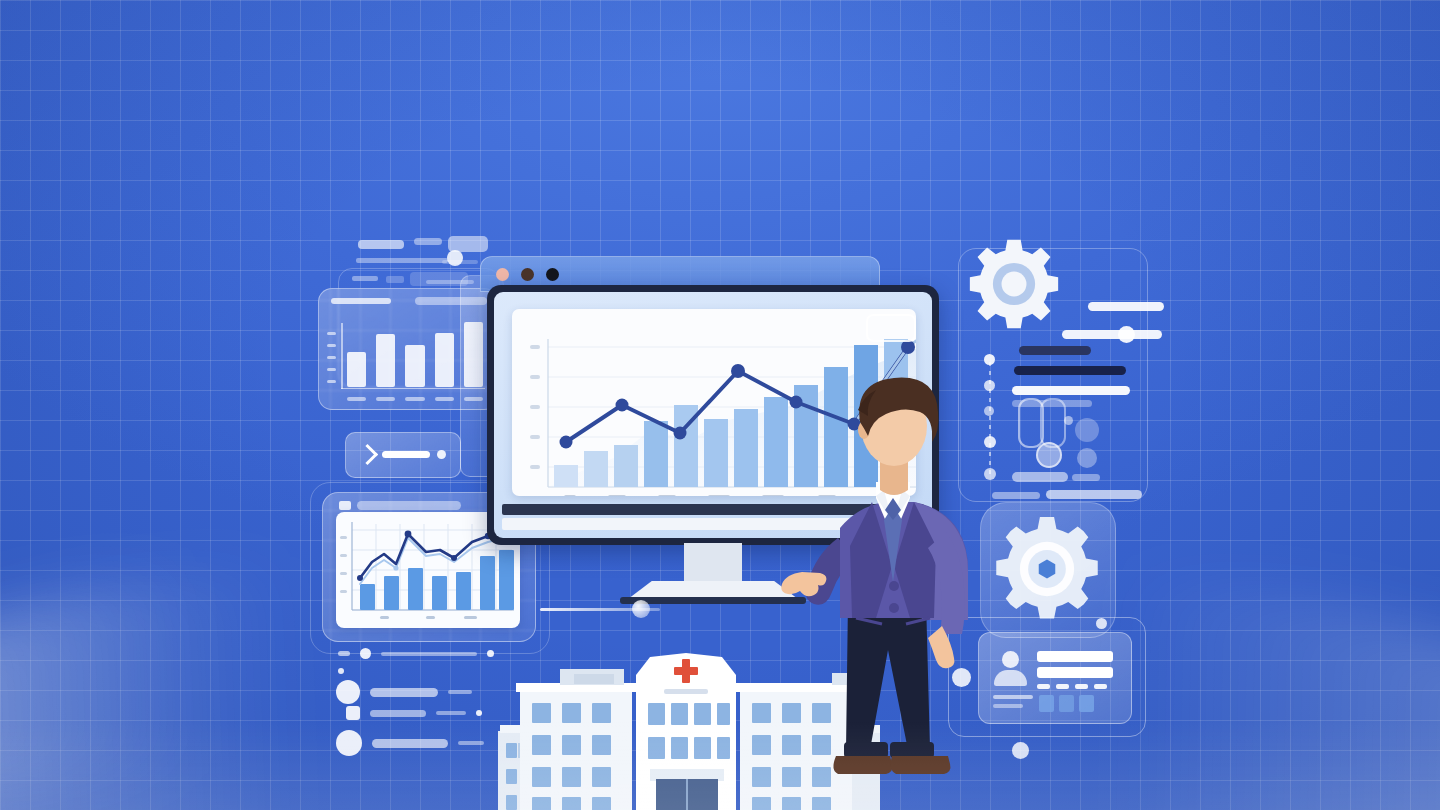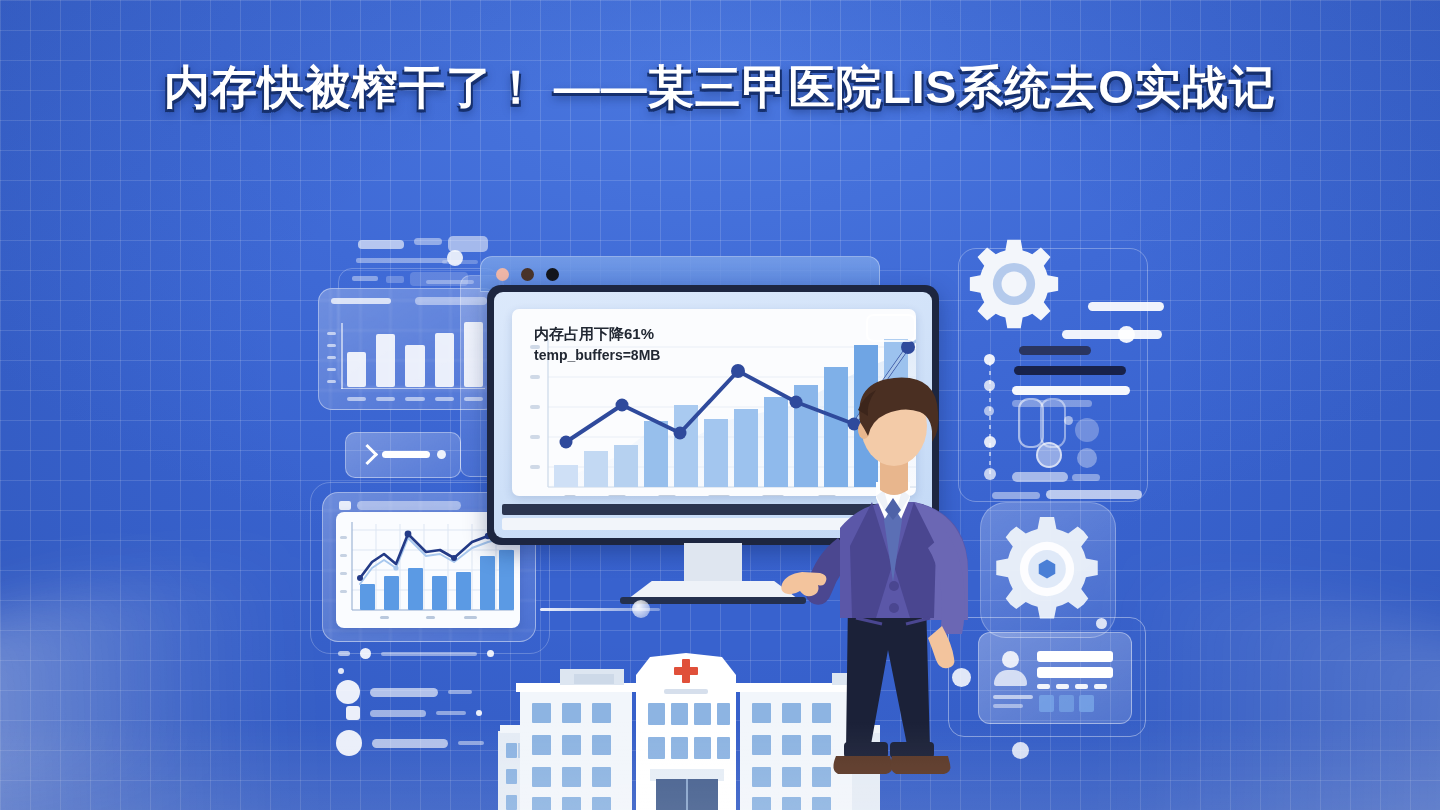--- a/index.html
+++ b/index.html
@@ -159,23 +159,20 @@
 
 <div id="stage">
 
   <div class="bg-base"></div>
   <div class="bg-grid"></div>
   <div class="bg-vig"></div>
   <div class="sweep left"></div>
   <div class="sweep leftmid"></div>
   <div class="sweep right"></div>
 
-  <div class="headline-wrap">
-    <div class="headline">内存快被榨干了！ ——某三甲医院LIS系统去O实战记</div>
-  </div>
 
   <div>
     <div class="tlbar" style="left:358px;top:240px;width:46px;height:9px;"></div>
     <div class="tlbar" style="left:414px;top:238px;width:28px;height:7px;opacity:.7;"></div>
     <div class="tlbar" style="left:448px;top:236px;width:40px;height:16px;border-radius:5px;opacity:.85;"></div>
     <div class="tldot" style="left:447px;top:250px;width:16px;height:16px;"></div>
     <div class="tlline" style="left:356px;top:258px;width:92px;height:5px;"></div>
     <div class="tlline" style="left:352px;top:276px;width:26px;height:5px;"></div>
     <div class="tlline" style="left:386px;top:276px;width:18px;height:7px;opacity:.6;"></div>
     <div class="tlline" style="left:410px;top:272px;width:58px;height:14px;border-radius:4px;opacity:.45;"></div>
@@ -379,24 +376,20 @@
           </g>
           <g fill="#cfd9e7">
             <rect x="18" y="36" width="10" height="4" rx="2"></rect>
             <rect x="18" y="66" width="10" height="4" rx="2"></rect>
             <rect x="18" y="96" width="10" height="4" rx="2"></rect>
             <rect x="18" y="126" width="10" height="4" rx="2"></rect>
             <rect x="18" y="156" width="10" height="4" rx="2"></rect>
           </g>
         </svg>
 
-        <div id="chart-note">
-          <div class="l1">内存占用下降61%</div>
-          <div class="l2">temp_buffers=8MB</div>
-        </div>
       </div>
 
       <div id="win-chip-tr"></div>
 
       <div id="monitor-taskbar">
         <div class="strip"></div>
         <div class="strip2"></div>
       </div>
     </div>
     <div id="monitor-neck"></div>

